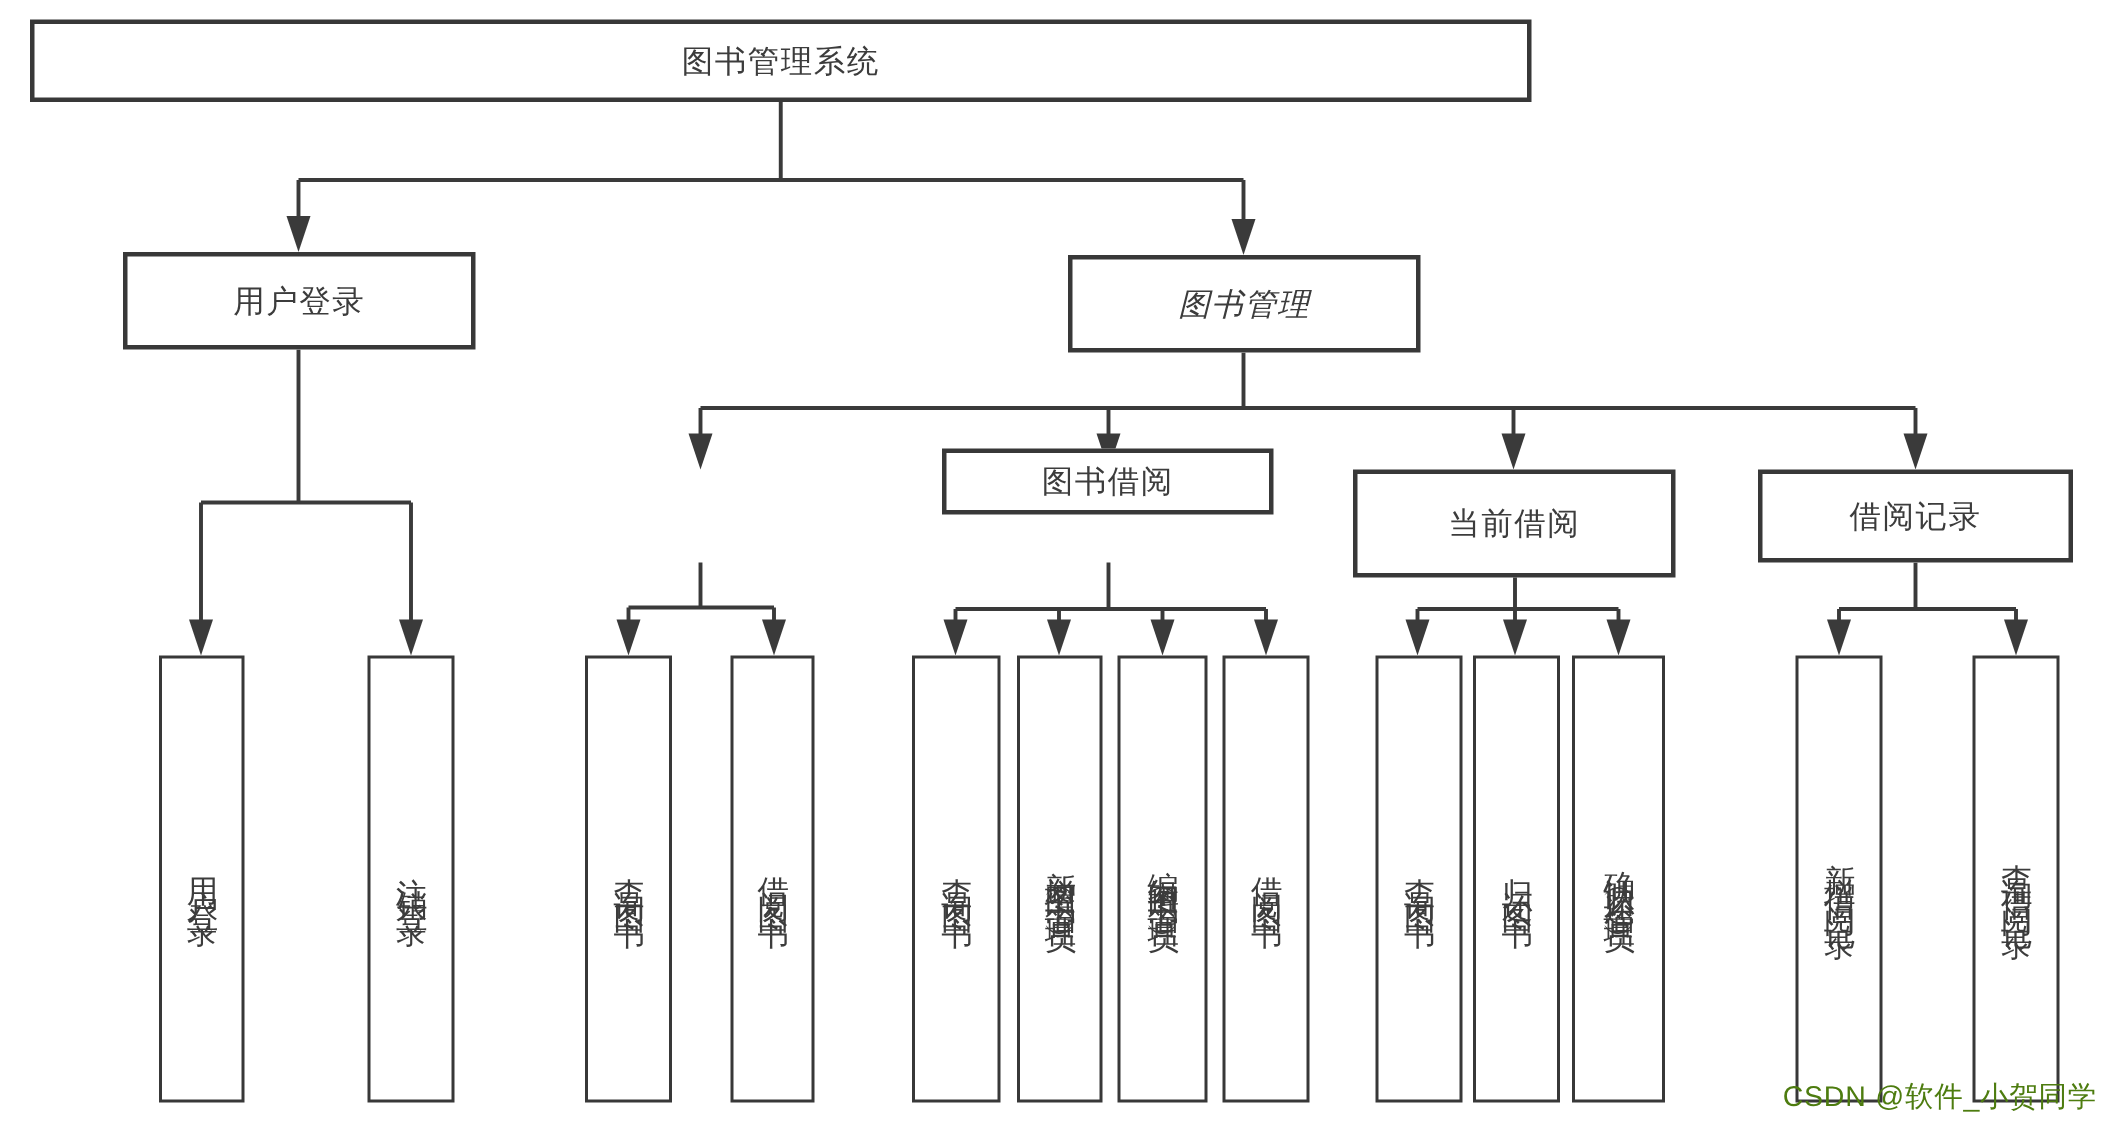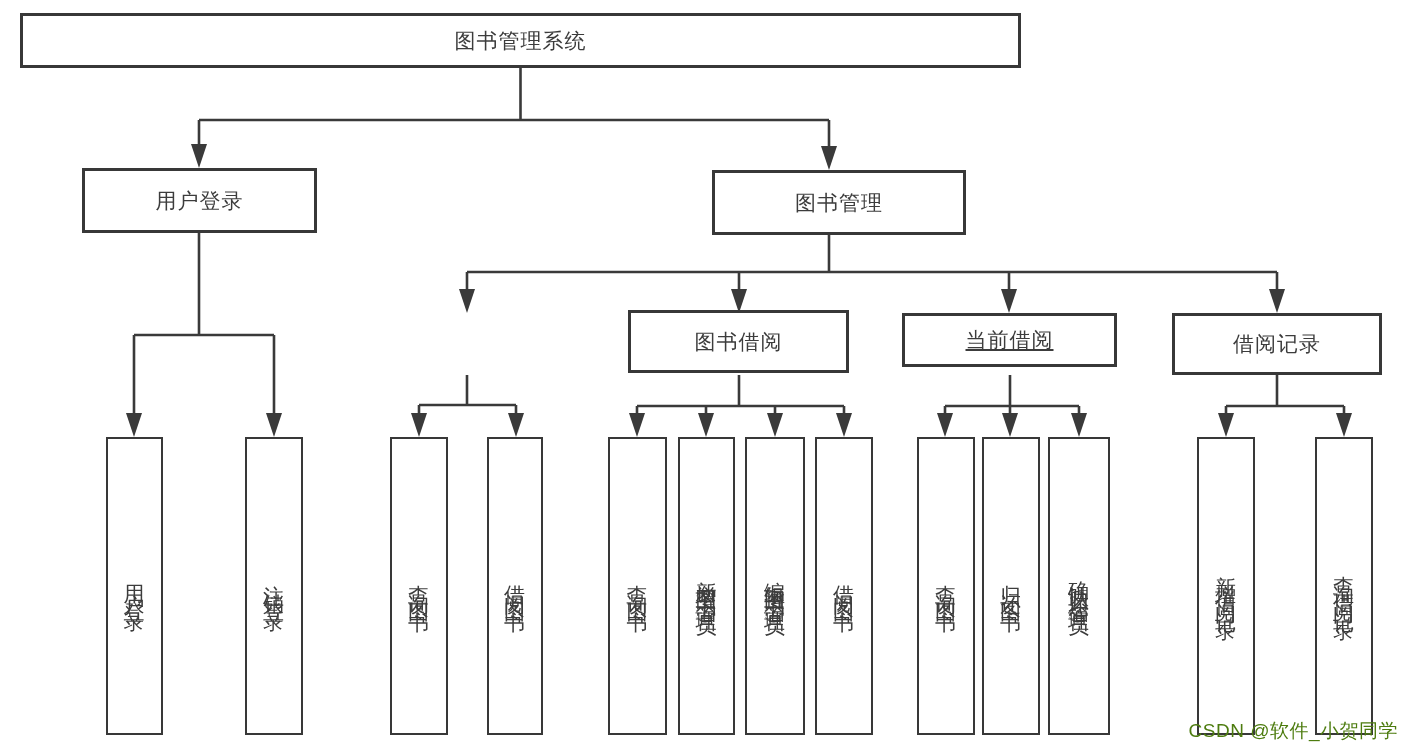--- a/index.html
+++ b/index.html
@@ -103,28 +103,28 @@
     </g>
   </svg>
 
   <div class="box hbox" style="left:20px; top:13px; width:1001px; height:55px;">
     <span>图书管理系统</span>
   </div>
 
   <div class="box hbox" style="left:82px; top:168px; width:235px; height:65px;">
     <span>用户登录</span>
   </div>
-  <div class="box hbox" style="left:712px; top:170px; width:254px; height:65px;">
+  <div class="box hbox" style="left:712px; top:170px; width:235px; height:65px;font-style:italic;">
     <span>图书管理</span>
   </div>
 
-  <div class="box hbox" style="left:628px; top:310px; width:221px; height:63px;font-family:Liberation Serif, serif;">
+  <div class="box hbox" style="left:628px; top:299px; width:221px; height:44px;font-family:Liberation Serif, serif;">
     <span>图书借阅</span>
   </div>
-  <div class="box hbox" style="left:902px; top:313px; width:215px; height:54px;text-decoration:underline;">
+  <div class="box hbox" style="left:902px; top:313px; width:215px; height:72px;">
     <span>当前借阅</span>
   </div>
   <div class="box hbox" style="left:1172px; top:313px; width:210px; height:62px;">
     <span>借阅记录</span>
   </div>
 
   <div class="box vbox" style="left:106px; top:437px; width:57px; height:298px;">
     <span class="vlabel">用户登录</span>
   </div>
   <div class="box vbox" style="left:245px; top:437px; width:58px; height:298px;">

